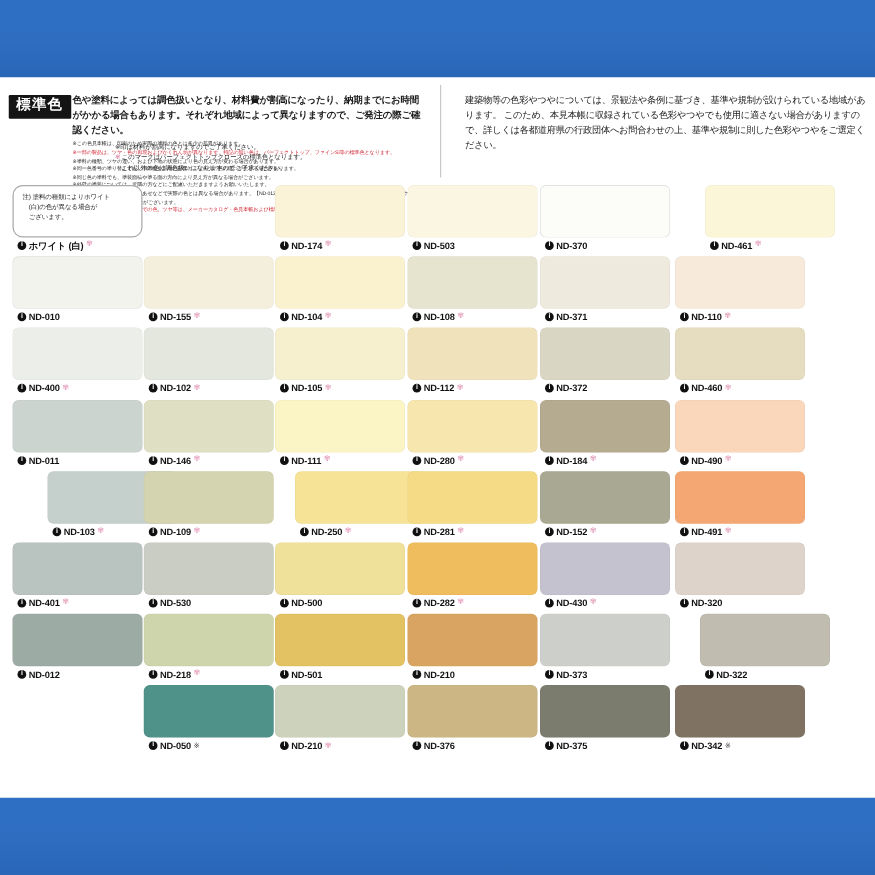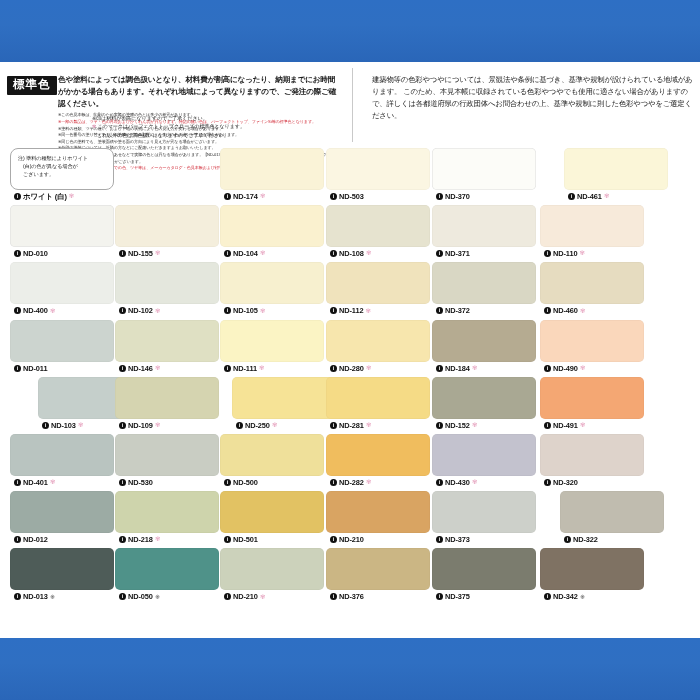--- a/index.html
+++ b/index.html
@@ -355,21 +355,21 @@
             </div>
           </div>
           <div class="cell" style="left: 115px;">
             <div class="chip" style="background: rgb(213, 212, 176);"></div>
             <div class="caption">
               <span class="icon-i">i</span>
               <span class="lbl">ND-109</span>
               <span class="flower">✾</span>
             </div>
           </div>
-          <div class="cell" style="left: 232px;">
+          <div class="cell" style="left: 220px; padding-left: 16px;">
             <div class="chip" style="background: rgb(246, 227, 150);"></div>
             <div class="caption">
               <span class="icon-i">i</span>
               <span class="lbl">ND-250</span>
               <span class="flower">✾</span>
             </div>
           </div>
           <div class="cell" style="left: 326px;">
             <div class="chip" style="background: rgb(245, 219, 134);"></div>
             <div class="caption">
@@ -481,28 +481,20 @@
           </div>
           <div class="cell" style="left: 540px; padding-left: 20px;">
             <div class="chip" style="background: rgb(192, 188, 175);"></div>
             <div class="caption">
               <span class="icon-i">i</span>
               <span class="lbl">ND-322</span>
             </div>
           </div>
         </div>
         <div class="row">
-          <div class="cell" style="left: 10px;">
-            <div class="chip" style="background: rgb(78, 92, 88);"></div>
-            <div class="caption">
-              <span class="icon-i">i</span>
-              <span class="lbl">ND-013</span>
-              <span class="star">※</span>
-            </div>
-          </div>
           <div class="cell" style="left: 115px;">
             <div class="chip" style="background: rgb(79, 146, 137);"></div>
             <div class="caption">
               <span class="icon-i">i</span>
               <span class="lbl">ND-050</span>
               <span class="star">※</span>
             </div>
           </div>
           <div class="cell" style="left: 220px;">
             <div class="chip" style="background: rgb(204, 210, 187);"></div>

